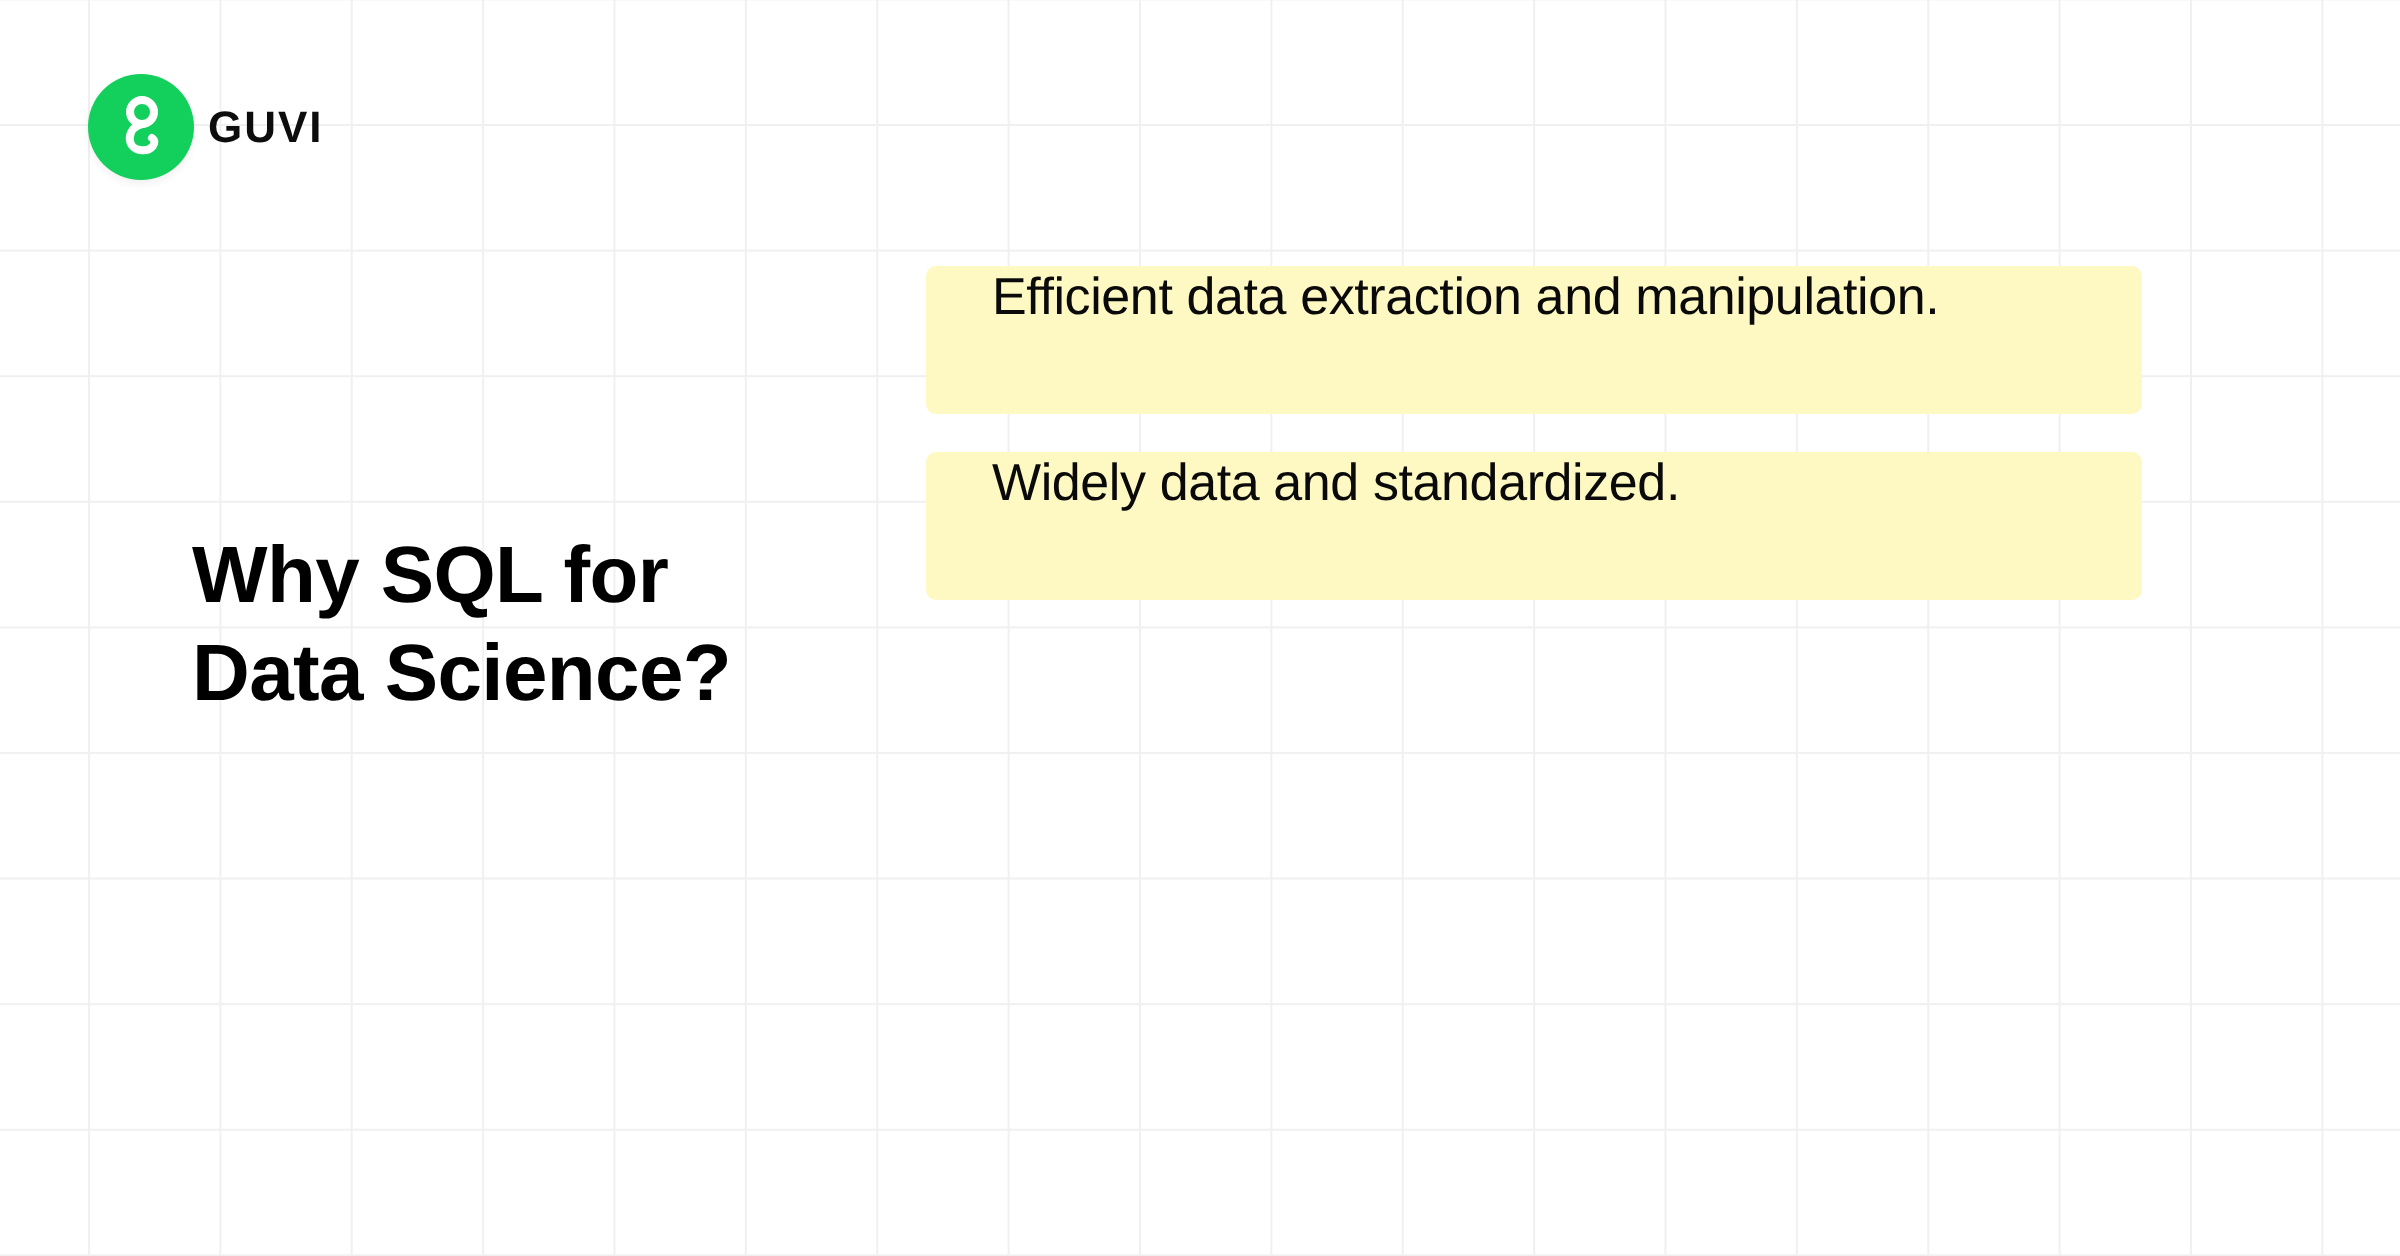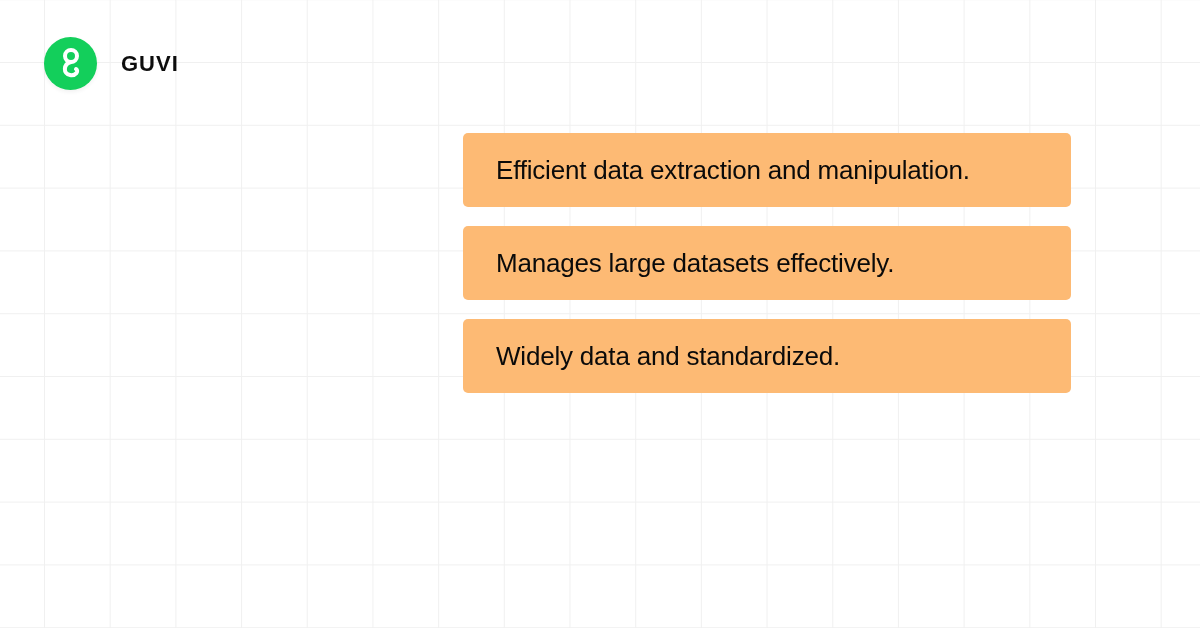--- a/index.html
+++ b/index.html
@@ -17,38 +17,38 @@
     position: absolute; left: 44px; top: 37px;
     display: flex; align-items: center;
   }
   .logo-mark {
     width: 53px; height: 53px; border-radius: 50%;
     background: #13cf5b;
     display: flex; align-items: center; justify-content: center;
     box-shadow: 0 2px 4px rgba(0,0,0,0.06);
   }
   .logo-text {
-    margin-left: 24px;
+    margin-left: 7px;
     font-size: 22px; font-weight: 700; letter-spacing: 1px; color: #0d0d0d;
   }
   .heading {
     position: absolute; left: 96px; top: 264px;
     margin: 0;
     font-size: 40px; line-height: 49px; font-weight: 700; color: #000000;
     letter-spacing: -0.3px;
   }
   .heading span { display: block; white-space: nowrap; }
   .cards {
     position: absolute; left: 463px; top: 133px; width: 608px;
     display: flex; flex-direction: column; gap: 19px;
   }
   .card {
     height: 74px; border-radius: 5px;
-    background: #fdba74;
-    display: flex; align-items: center;
+    background: #fef9c3;
+    display: flex; 
     padding-left: 33px; box-sizing: border-box;
   }
   .card-text {
     font-size: 26px; color: #0a0a0a; white-space: nowrap;
     letter-spacing: -0.2px;
   }
 </style>
 </head>
 <body>
 
@@ -56,25 +56,24 @@
   <div class="logo-mark">
     <svg width="24" height="34" viewBox="0 0 24 34" fill="none" stroke="#ffffff" stroke-width="4" stroke-linecap="round">
       <circle cx="12" cy="9" r="6"></circle>
       <path d="M12 15 C 4 17, 4 27, 11 28 C 17 29, 20 24, 17 22"></path>
     </svg>
   </div>
   <span class="logo-text">GUVI</span>
 </div>
 
 <h1 class="heading">
+  <span>Why SQL for</span>
+  <span>Data Science?</span>
 </h1>
 
 <div class="cards">
   <div class="card">
     <span class="card-text">Efficient data extraction and manipulation.</span>
   </div>
   <div class="card">
-    <span class="card-text">Manages large datasets effectively.</span>
-  </div>
-  <div class="card">
     <span class="card-text">Widely data and standardized.</span>
   </div>
 </div>
 
 </body></html>

